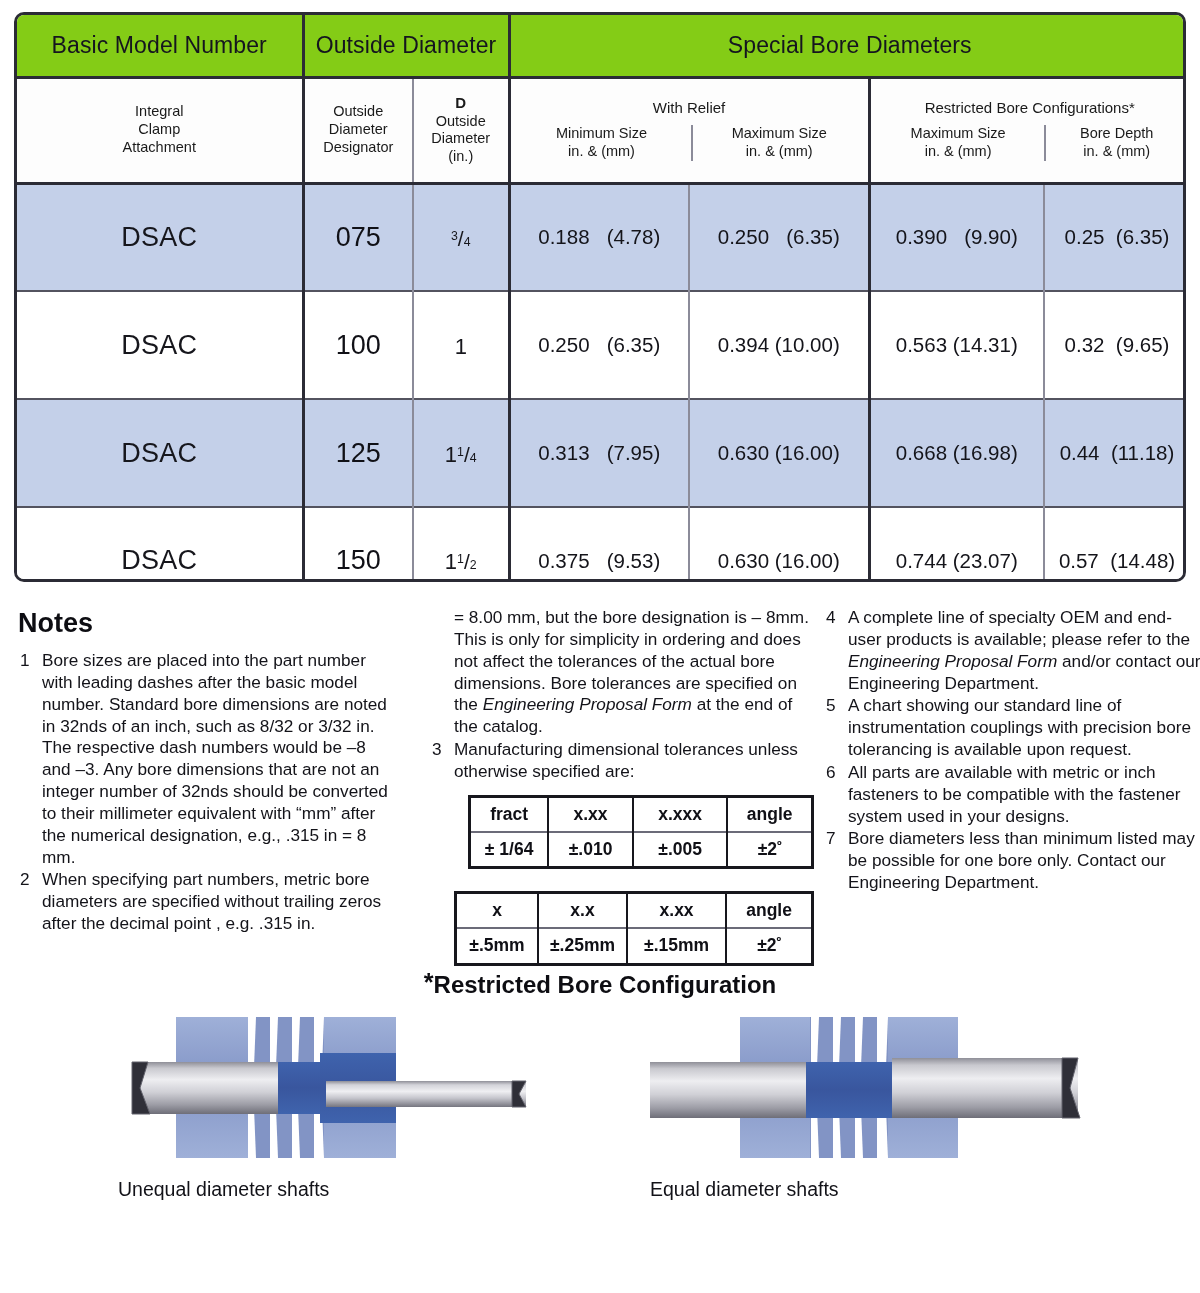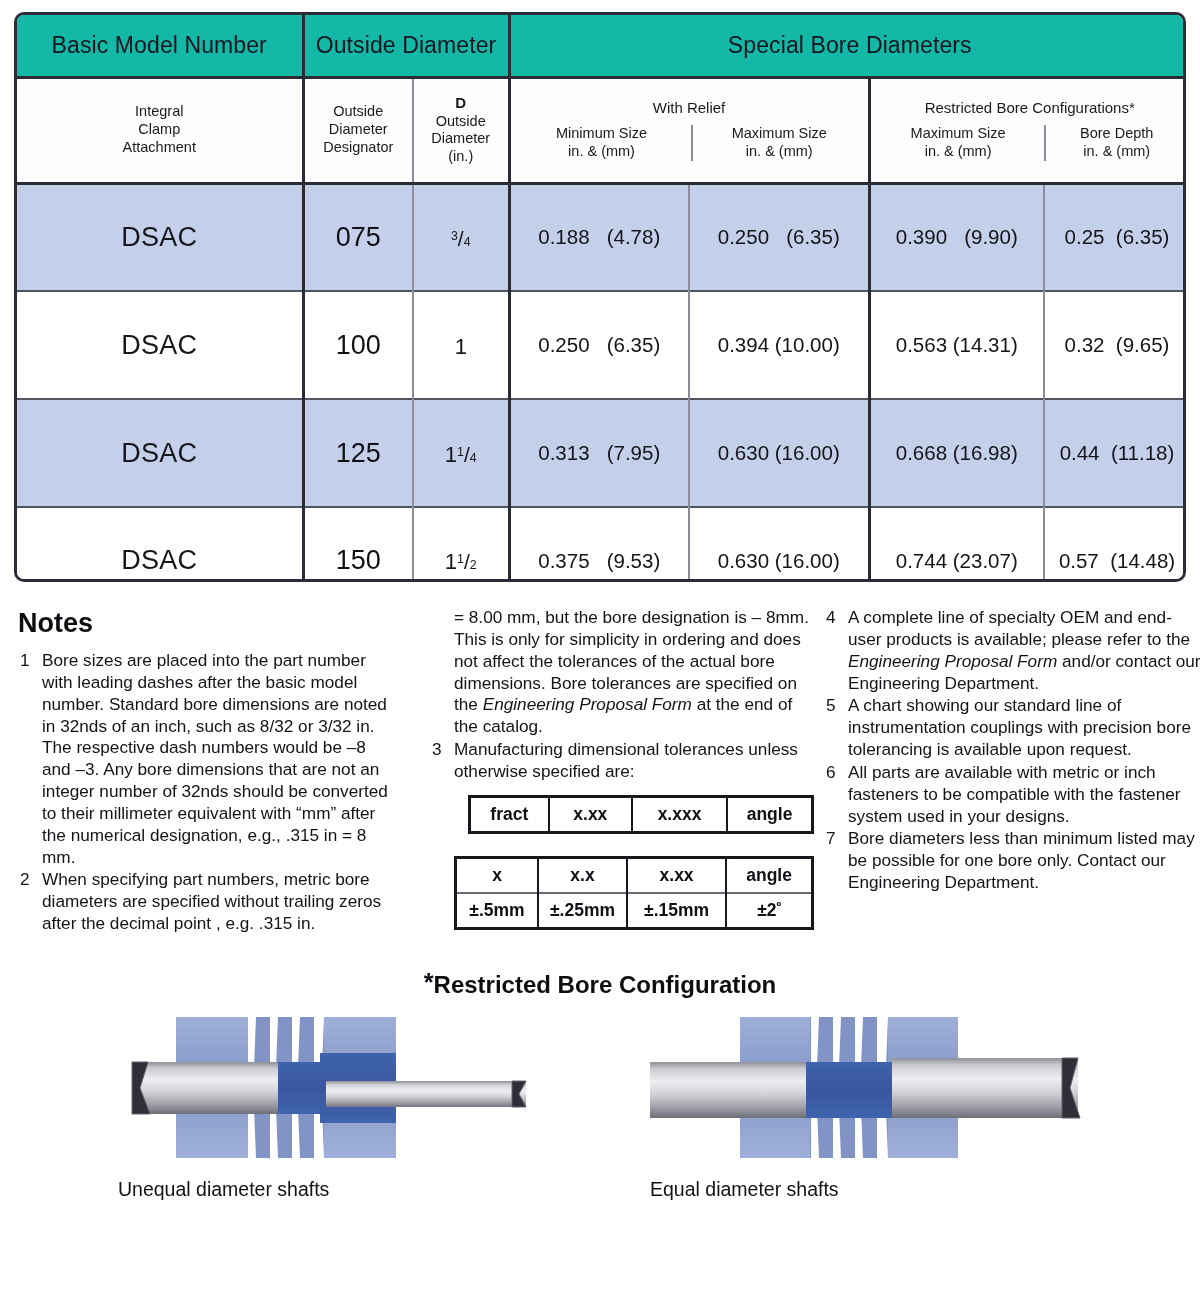--- a/index.html
+++ b/index.html
@@ -33,21 +33,21 @@
   }
   table.spec td, table.spec th {
     padding: 0;
     margin: 0;
     text-align: center;
     vertical-align: middle;
     font-weight: normal;
   }
 
   .hdr-top {
-    background: #14b8a6;
+    background: #84cc16;
     font-size: 23px;
     font-weight: bold;
     color: #15151f;
     height: 62px;
     letter-spacing: .1px;
   }
   .hdr-sub {
     background: #fdfdfd;
     height: 106px;
     font-size: 14.5px;
@@ -321,20 +321,26 @@
     </div>
 
     <table class="tol" style="margin-left:36px">
       <tbody>
           <tr>
         <td class="c1">fract</td>
         <td class="c2">x.xx</td>
         <td class="c3">x.xxx</td>
         <td class="c4">angle</td>
       </tr>
+      <tr class="tol-body">
+        <td>± 1/64</td>
+        <td>±.010</td>
+        <td>±.005</td>
+        <td><span>±2</span><span class="deg">º</span></td>
+      </tr>
     </tbody>
       </table>
 
     <table class="tol" style="margin-left:22px;margin-top:22px">
       <tbody>
           <tr>
         <td class="c1">x</td>
         <td class="c2">x.x</td>
         <td class="c3">x.xx</td>
         <td class="c4">angle</td>

